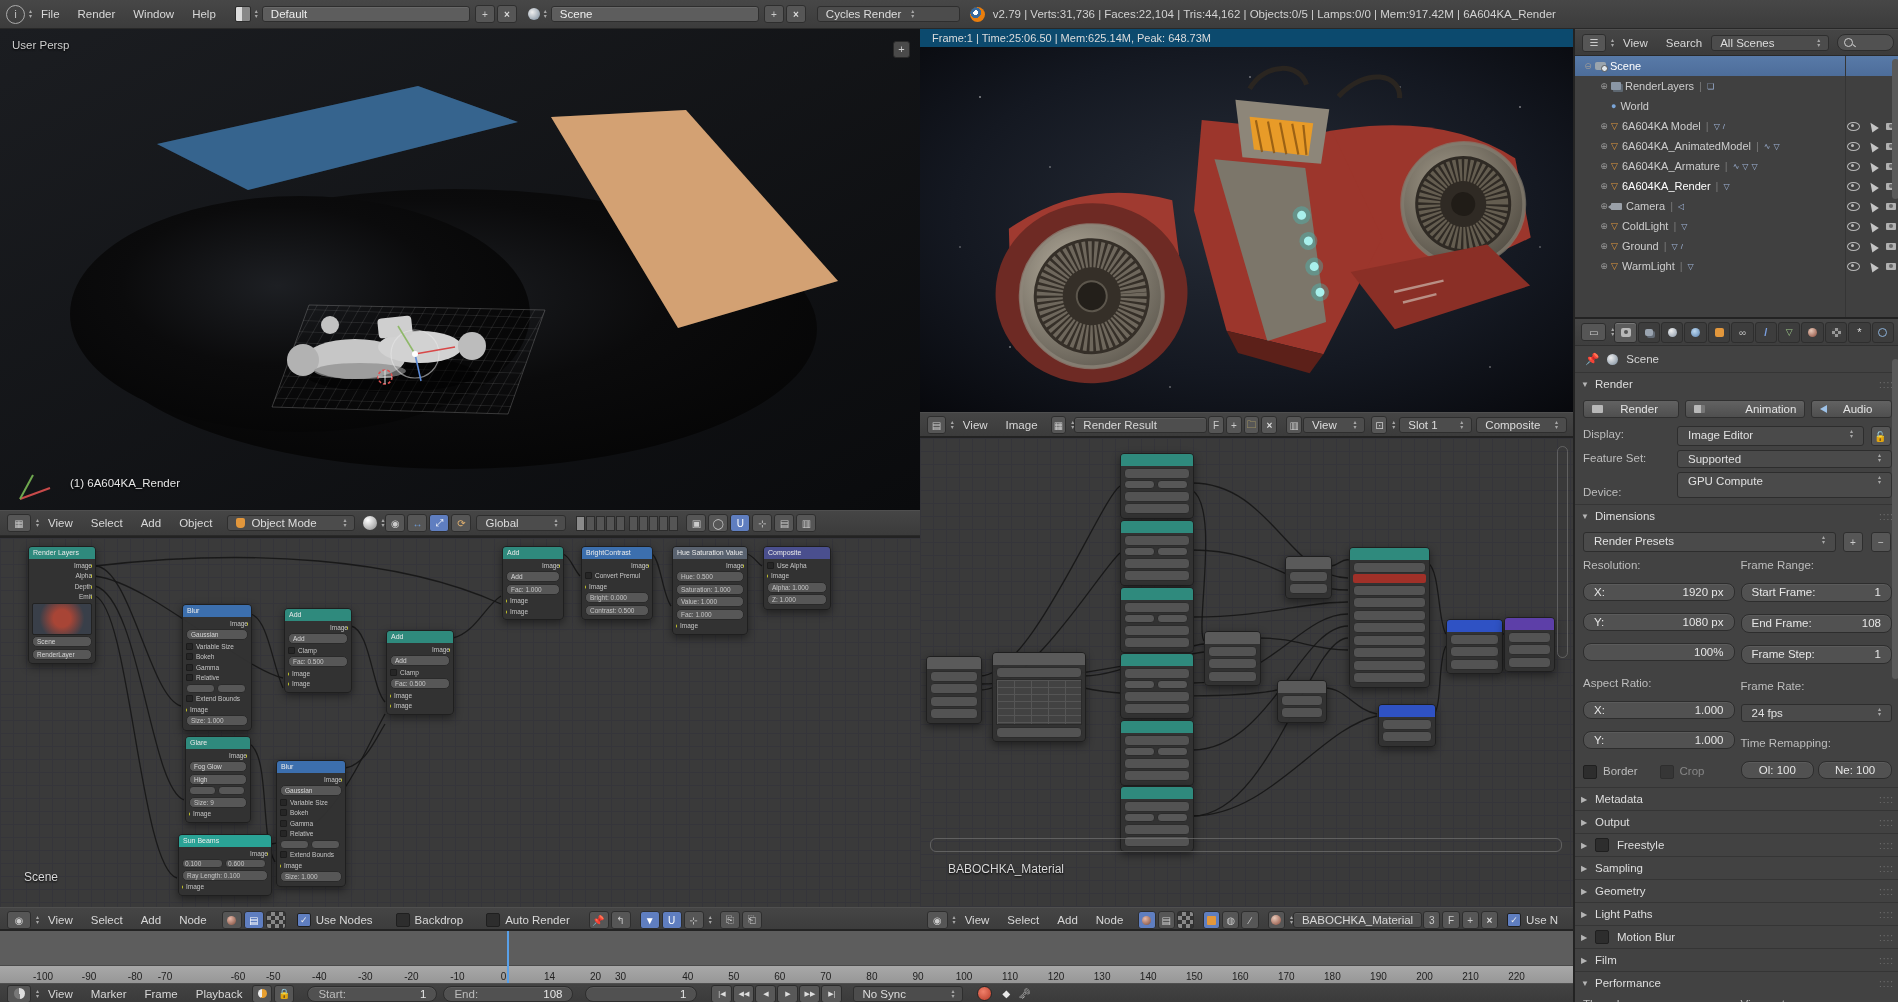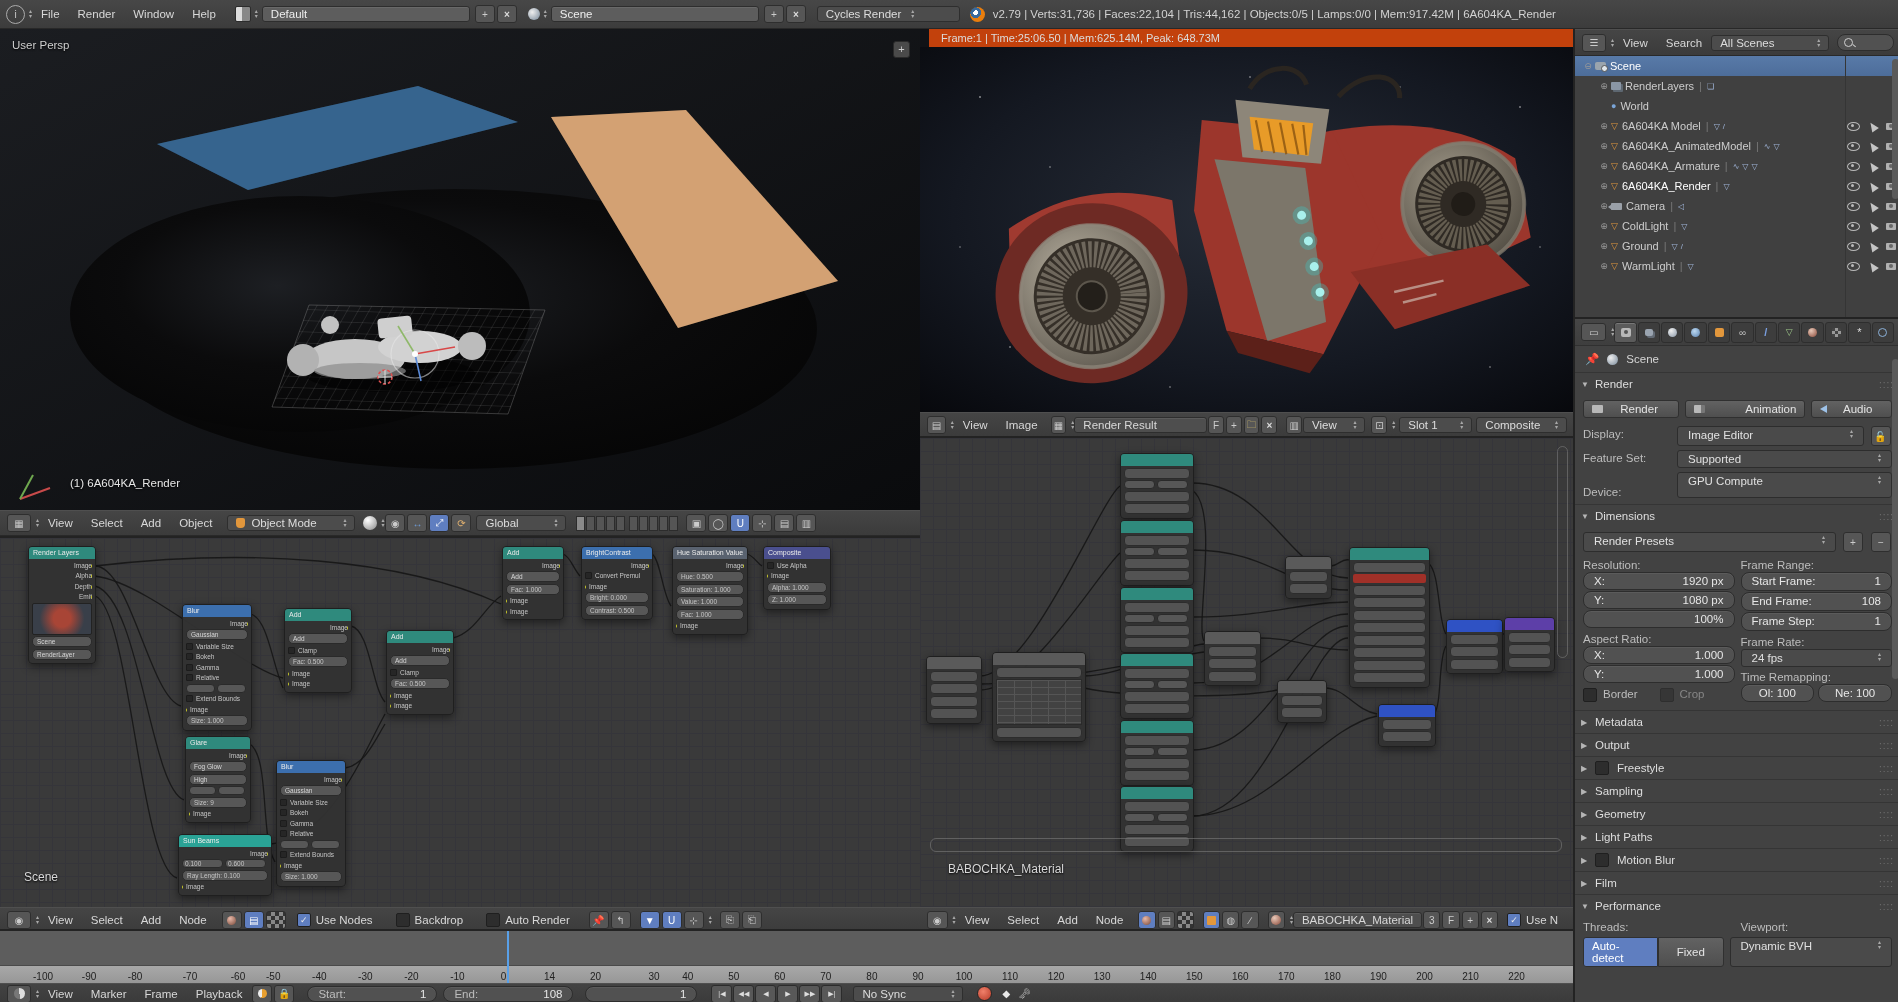--- a/index.html
+++ b/index.html
@@ -66,21 +66,21 @@
   .pshape{width:10px;height:9px;border-radius:2px;}
   .panel-h{display:flex;align-items:center;height:22px;border-top:1px solid #353535;color:#dedede;padding:0 6px;font-size:11.5px;}
   .panel-h .tri{color:#b5b5b5;font-size:8px;width:14px;}
   .panel-h .dots{margin-left:auto;color:#6f6f6f;letter-spacing:1px;font-size:10px;}
   .chk{width:12px;height:12px;background:#2d2d2d;border:1px solid #1f1f1f;border-radius:2px;display:inline-flex;align-items:center;justify-content:center;color:#e8e8e8;font-size:9px;flex:none;}
   .prow{display:flex;gap:6px;padding:2px 8px;}
   .pfield{flex:1;background:#515151;border:1px solid #2d2d2d;border-radius:8px;padding:2px 10px;display:flex;justify-content:space-between;color:#e6e6e6;box-shadow:inset 0 1px 0 rgba(255,255,255,.06);}
   .pdrop{flex:1;background:#4a4a4a;border:1px solid #2d2d2d;border-radius:3px;padding:2px 10px;display:flex;justify-content:space-between;color:#e0e0e0;}
   .plabel{color:#bdbdbd;}
   .pbtn{background:linear-gradient(#626262,#4f4f4f);border:1px solid #303030;border-radius:3px;padding:2px 8px;display:flex;align-items:center;gap:5px;color:#e4e4e4;}
-  .col{display:flex;flex-direction:column;gap:1px;flex:1;}
+  .col{display:flex;flex-direction:column;gap:12px;flex:1;}
   
   .tick{position:absolute;bottom:2px;width:30px;margin-left:-15px;text-align:center;color:#222;font-size:10px;}
   .pb{width:19px;height:16px;background:#585858;border:1px solid #2c2c2c;border-radius:3px;display:inline-flex;align-items:center;justify-content:center;font-size:7px;color:#ddd;margin-right:1px;}
 </style>
 </head>
 <body>
 
 <div id="app">
 
   <div class="area" style="left:0;top:0;width:1898px;height:29px;background:linear-gradient(#474747,#3c3c3c);border-bottom:1px solid #282828;display:flex;align-items:center;padding:0 6px;box-sizing:border-box;">
@@ -196,21 +196,21 @@
       <span class="hbtn" style="margin-left:8px;">▣</span>
       <span class="hbtn">◯</span>
       <span class="hbtn on" style="color:#fff;">U</span>
       <span class="hbtn">⊹</span>
       <span class="hbtn">▤</span>
       <span class="hbtn">▥</span>
     </div>
   </div>
 
   <div class="area" style="left:920px;top:29px;width:653px;height:407px;background:#101216;">
-    <div style="position:absolute;left:9px;top:0;width:653px;height:18px;background:#c2410c;color:#dcdcdc;font-size:11px;line-height:18px;padding-left:12px;box-sizing:border-box;">
+    <div style="position:absolute;left:0;top:0;width:653px;height:18px;background:#0c4a6e;color:#dcdcdc;font-size:11px;line-height:18px;padding-left:12px;box-sizing:border-box;">
       <span>Frame:1 | Time:25:06.50 | Mem:625.14M, Peak: 648.73M</span>
     </div>
     <svg width="653" height="365" style="position:absolute;left:0;top:18px;">
       <defs>
         <radialGradient id="rvbg" cx="50%" cy="45%" r="75%">
           <stop offset="0%" stop-color="#272d38"></stop>
             <stop offset="60%" stop-color="#141821"></stop>
             <stop offset="100%" stop-color="#07080c"></stop>
         </radialGradient>
         <radialGradient id="gm" cx="40%" cy="35%" r="80%">
@@ -643,31 +643,31 @@
     </div>
   </div>
 
   <div class="area" style="left:0;top:929px;width:1573px;height:73px;border-top:2px solid #232323;">
     <div style="position:absolute;left:0;top:0;width:1573px;height:34px;background:#5d5d5d;"></div>
     <div style="position:absolute;left:0;top:34px;width:1573px;height:18px;background:linear-gradient(#a8a8a8,#969696);border-top:1px solid #4a4a4a;">
       <div id="tl-ticks" style="position:absolute;left:0;top:0;width:100%;height:100%;">
           <span class="tick" style="left: 43px;">-100</span>
           <span class="tick" style="left: 89.05px;">-90</span>
           <span class="tick" style="left: 135.1px;">-80</span>
-          <span class="tick" style="left: 190px;">-70</span>
+          <span class="tick" style="left: 165px;">-70</span>
           <span class="tick" style="left: 238px;">-60</span>
           <span class="tick" style="left: 273.25px;">-50</span>
           <span class="tick" style="left: 319.3px;">-40</span>
           <span class="tick" style="left: 365.35px;">-30</span>
           <span class="tick" style="left: 411.4px;">-20</span>
           <span class="tick" style="left: 457.45px;">-10</span>
           <span class="tick" style="left: 503.5px;">0</span>
           <span class="tick" style="left: 549.55px;">14</span>
           <span class="tick" style="left: 595.6px;">20</span>
-          <span class="tick" style="left: 654px;">30</span>
+          <span class="tick" style="left: 611px; text-align: right;">30</span>
           <span class="tick" style="left: 687.7px;">40</span>
           <span class="tick" style="left: 733.75px;">50</span>
           <span class="tick" style="left: 779.8px;">60</span>
           <span class="tick" style="left: 825.85px;">70</span>
           <span class="tick" style="left: 871.9px;">80</span>
           <span class="tick" style="left: 917.95px;">90</span>
           <span class="tick" style="left: 964px;">100</span>
           <span class="tick" style="left: 1010.05px;">110</span>
           <span class="tick" style="left: 1056.1px;">120</span>
           <span class="tick" style="left: 1102.15px;">130</span>

